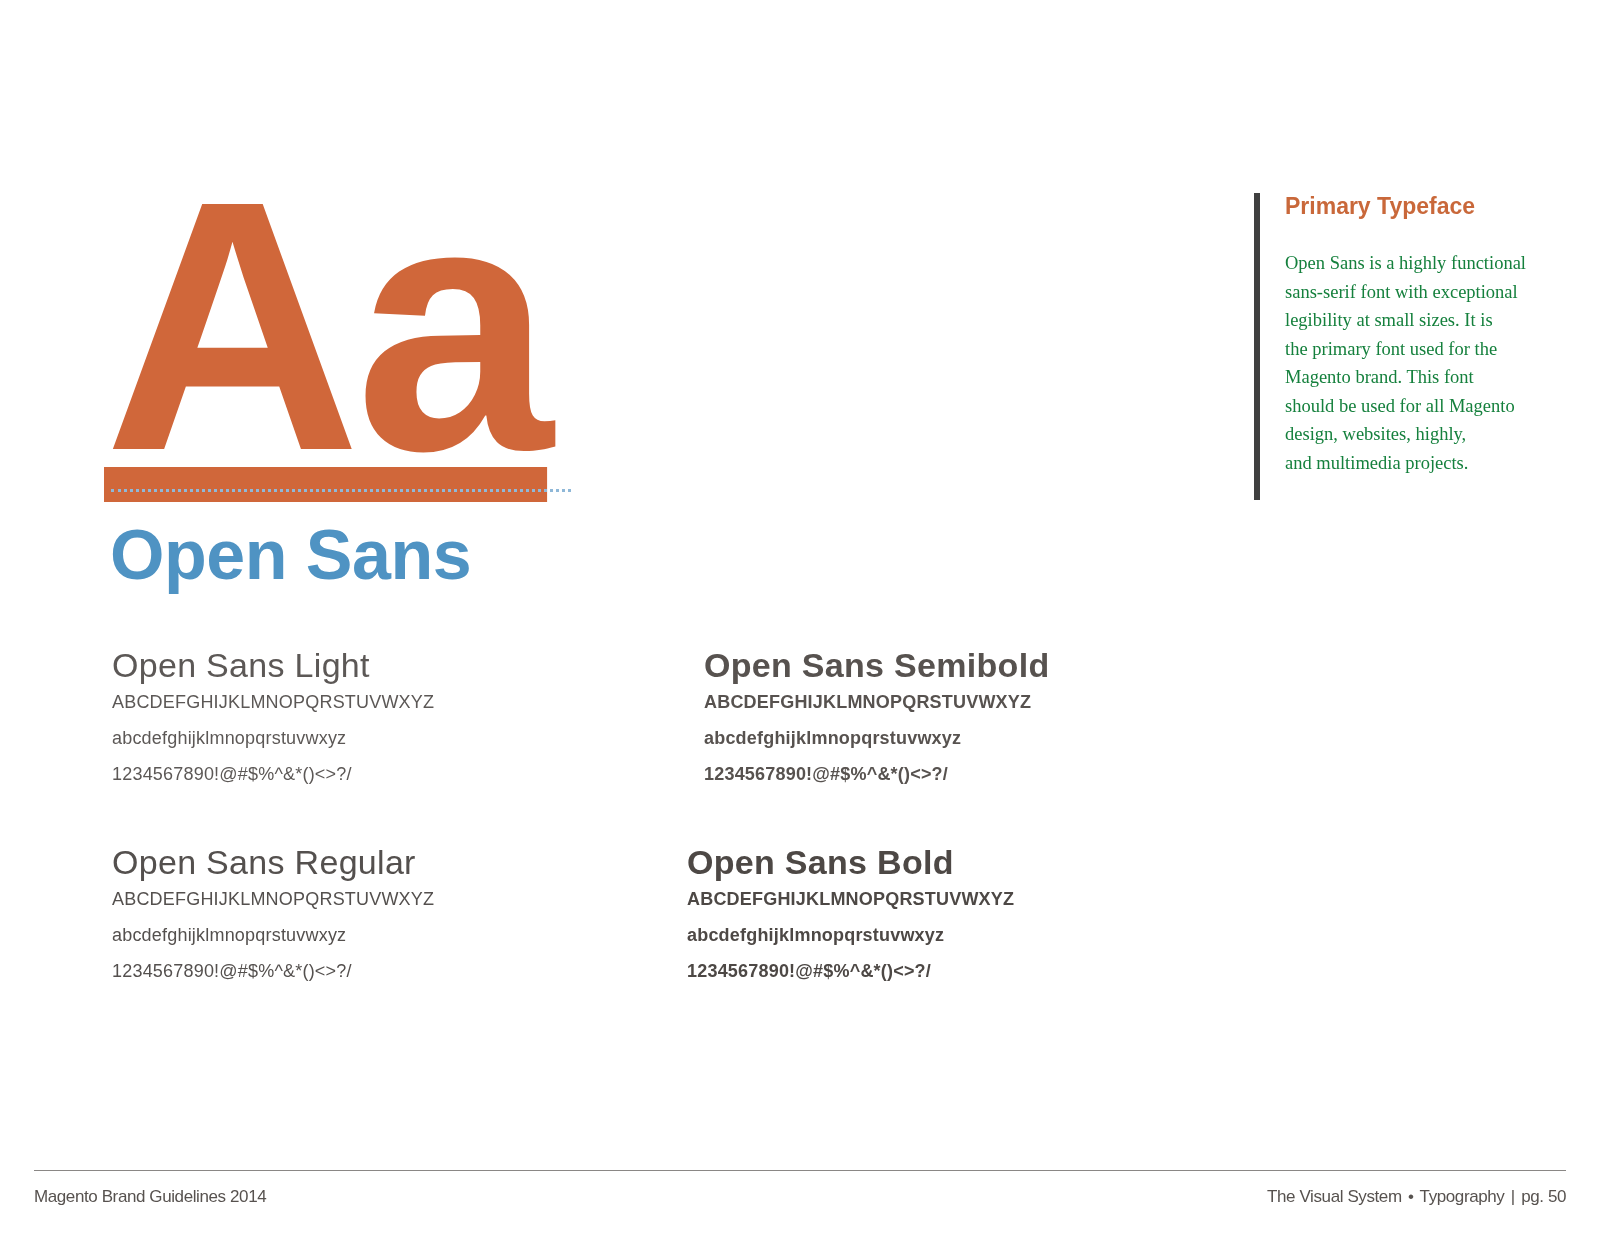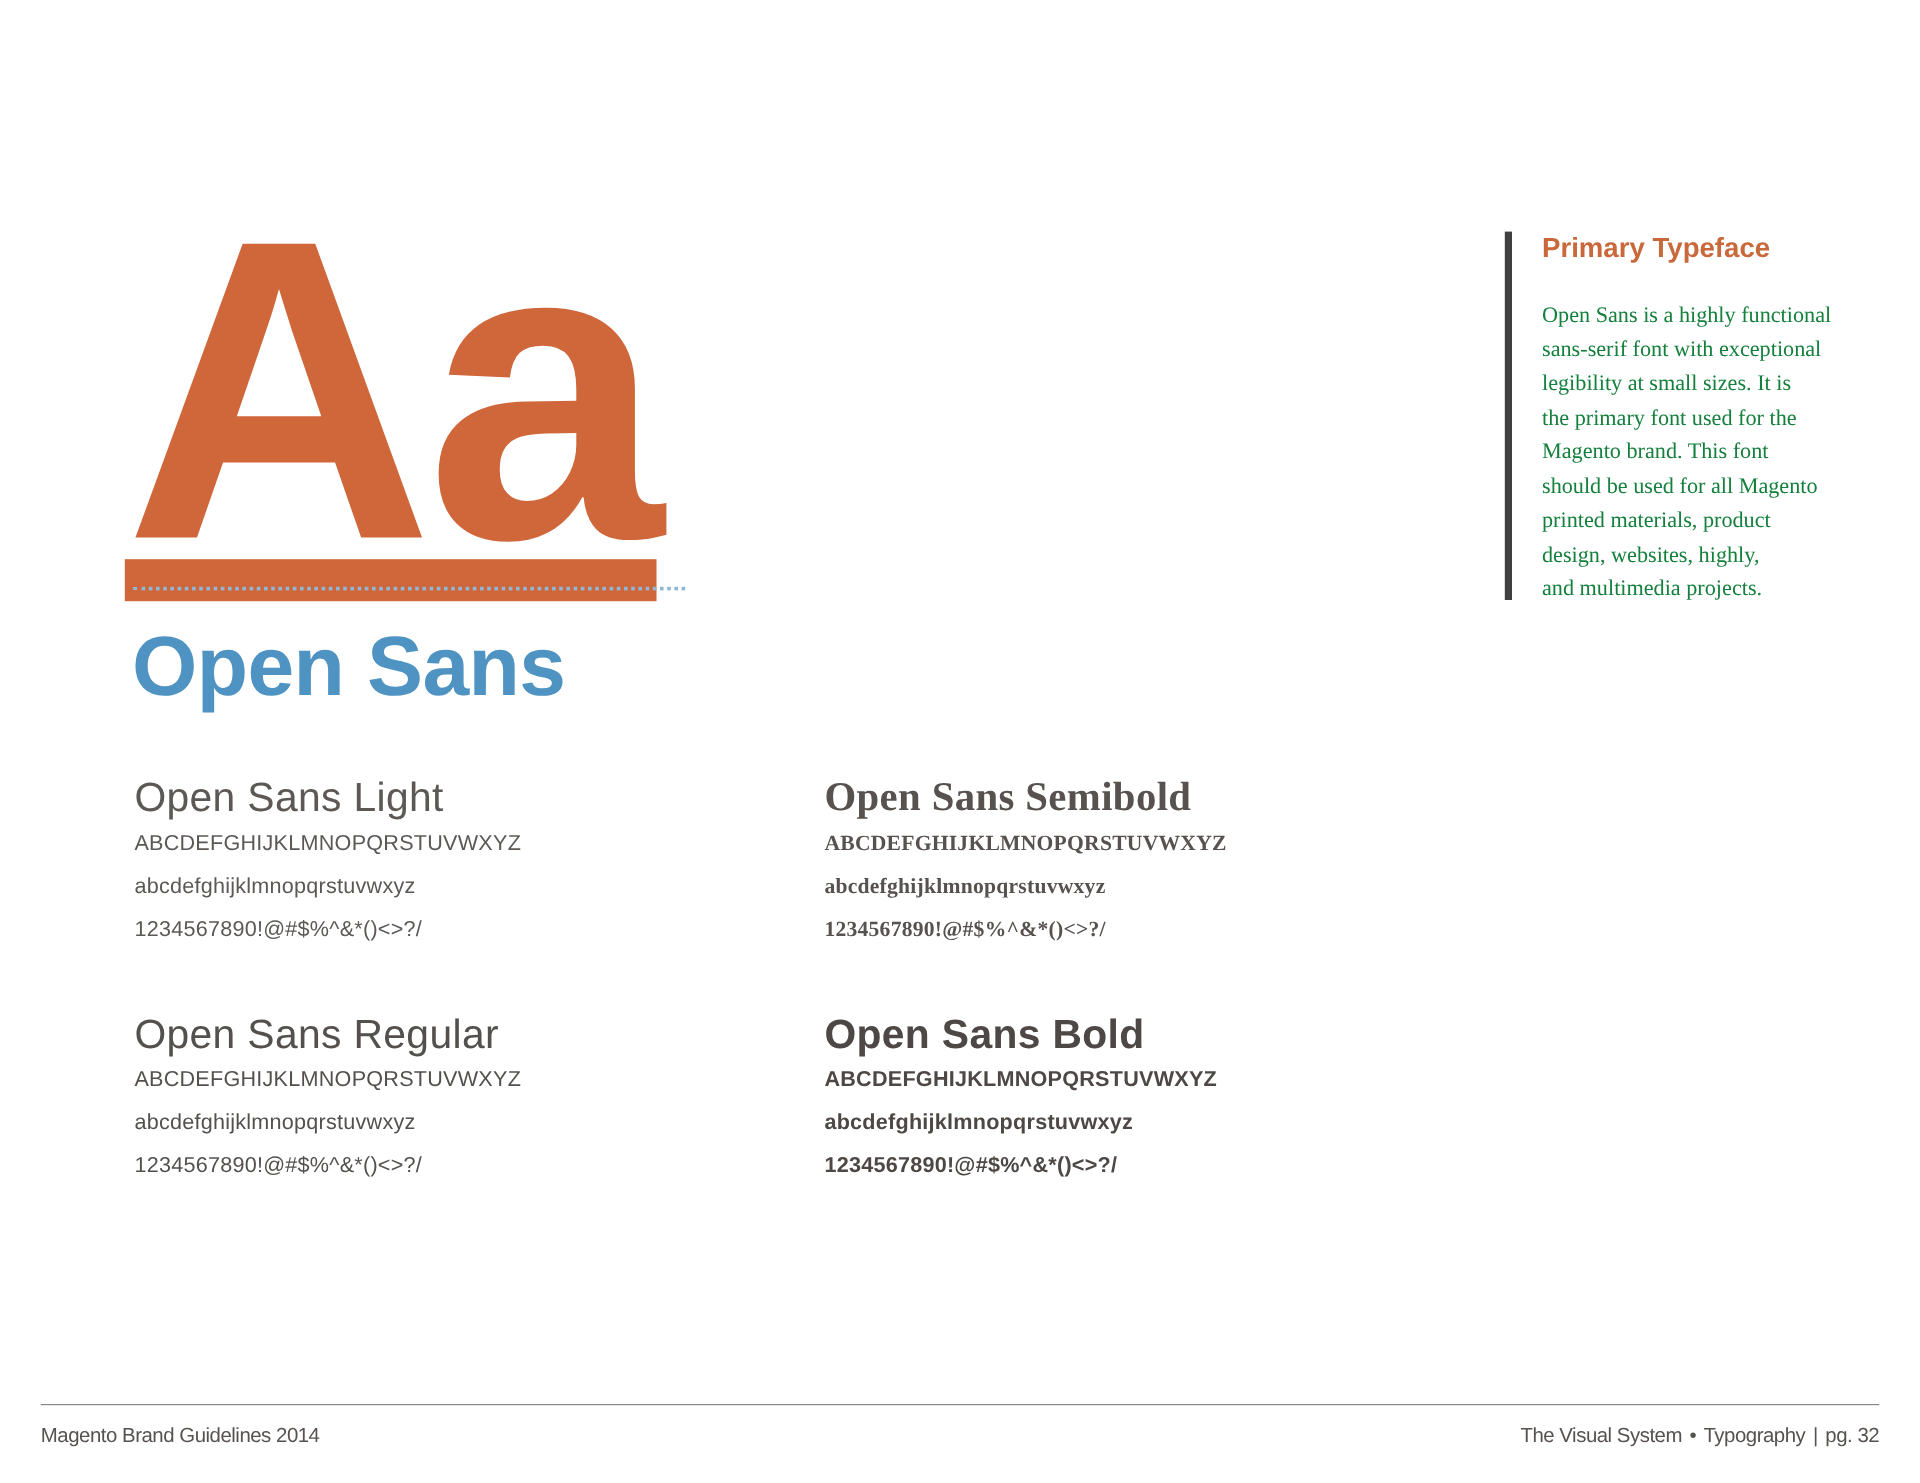--- a/index.html
+++ b/index.html
@@ -67,21 +67,21 @@
       letter-spacing: 0.2px;
     }
     .w-light { font-weight: 300; color: #5c5856; }
     .w-light .name, .w-light .line { font-weight: normal; }
     .w-regular { font-weight: normal; }
     .w-semibold .name, .w-semibold .line { font-weight: bold; color: #57524f; }
     .w-bold .name, .w-bold .line { font-weight: bold; color: #4d4845; }
 
     #spec-light   { left: 112px; top: 646px; }
     #spec-regular { left: 112px; top: 843px; }
-    #spec-semibold{ left: 687px; top: 646px; font-family: Liberation Serif, serif; }
+    #spec-semibold{ left: 704px; top: 646px; }
     #spec-bold    { left: 687px; top: 843px; }
 
     .sidebar {
       position: absolute;
       left: 1254px;
       top: 193px;
       width: 310px;
       border-left: 6px solid #404040;
       padding-left: 25px;
       height: 307px;
@@ -177,31 +177,30 @@
 
   <aside class="sidebar">
     <h2 class="sb-title">Primary Typeface</h2>
     <p class="sb-body">
       <span>Open Sans is a highly functional</span>
       <span>sans-serif font with exceptional</span>
       <span>legibility at small sizes. It is</span>
       <span>the primary font used for the</span>
       <span>Magento brand. This font</span>
       <span>should be used for all Magento</span>
-      <span>printed materials, product</span>
       <span>design, websites, highly,</span>
       <span>and multimedia projects.</span>
     </p>
   </aside>
 
   <div class="footer-rule"></div>
 
   <div class="footer-left">Magento Brand Guidelines  2014</div>
 
   <div class="footer-right">
     <span>The Visual System</span>
     <span class="sep">•</span>
     <span>Typography</span>
     <span class="sep">|</span>
-    <span>pg. 32</span>
+    <span>pg. 50</span>
   </div>
 
 </div>
 
 </body></html>

